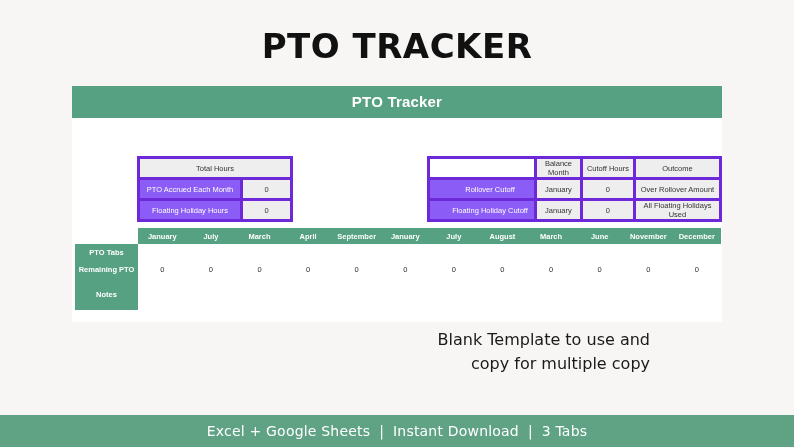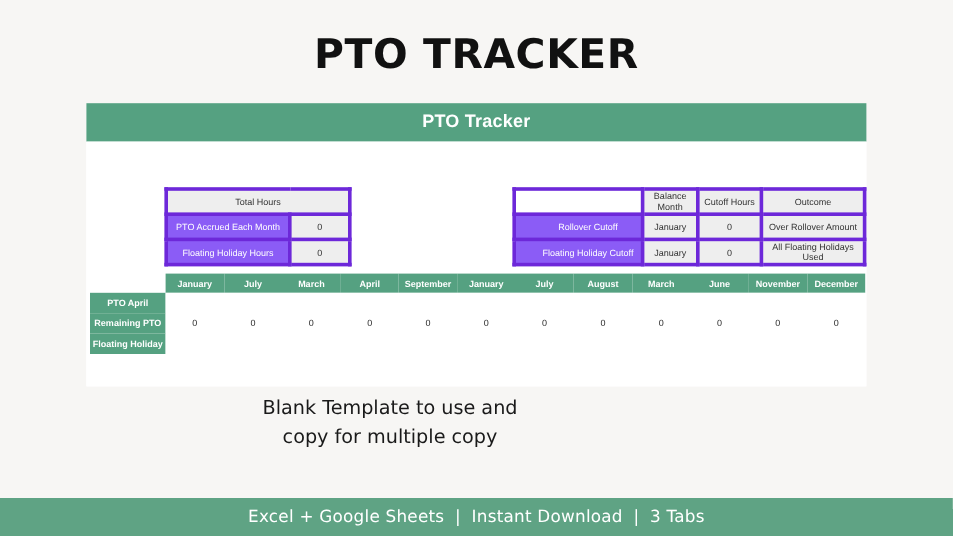--- a/index.html
+++ b/index.html
@@ -149,21 +149,21 @@
     color: #2b2b2b;
   }
   #month-grid td.data-cell.notes-cell { height: 32px; }
 
   
   .caption {
     position: absolute;
     top: 328px;
     left: 0;
     width: 650px;
-    text-align: center;
+    text-align: right;
     font-size: 16px;
     line-height: 24px;
     color: #1a1a1a;
     font-family: "DejaVu Sans", sans-serif;
   }
 
   
   .footer-bar {
     position: absolute;
     left: 0;
@@ -253,21 +253,21 @@
           <th class="month-head">March</th>
           <th class="month-head">June</th>
           <th class="month-head">November</th>
           <th class="month-head">December</th>
         </tr>
       </thead>
       <tbody>
 
 
         <tr>
-          <td class="row-label">PTO April</td>
+          <td class="row-label">PTO Tabs</td>
           <td class="data-cell"></td>
           <td class="data-cell"></td>
           <td class="data-cell"></td>
           <td class="data-cell"></td>
           <td class="data-cell"></td>
           <td class="data-cell"></td>
           <td class="data-cell"></td>
           <td class="data-cell"></td>
           <td class="data-cell"></td>
           <td class="data-cell"></td>
@@ -284,36 +284,36 @@
           <td class="data-cell">0</td>
           <td class="data-cell">0</td>
           <td class="data-cell">0</td>
           <td class="data-cell">0</td>
           <td class="data-cell">0</td>
           <td class="data-cell">0</td>
           <td class="data-cell">0</td>
           <td class="data-cell">0</td>
         </tr>
 
-        <tr>
-          <td class="row-label">Floating Holiday</td>
-          <td class="data-cell"></td>
-          <td class="data-cell"></td>
-          <td class="data-cell"></td>
-          <td class="data-cell"></td>
-          <td class="data-cell"></td>
-          <td class="data-cell"></td>
-          <td class="data-cell"></td>
-          <td class="data-cell"></td>
-          <td class="data-cell"></td>
-          <td class="data-cell"></td>
-          <td class="data-cell"></td>
-          <td class="data-cell"></td>
-        </tr>
-
+
+        <tr>
+          <td class="row-label notes-label">Notes</td>
+          <td class="data-cell notes-cell"></td>
+          <td class="data-cell notes-cell"></td>
+          <td class="data-cell notes-cell"></td>
+          <td class="data-cell notes-cell"></td>
+          <td class="data-cell notes-cell"></td>
+          <td class="data-cell notes-cell"></td>
+          <td class="data-cell notes-cell"></td>
+          <td class="data-cell notes-cell"></td>
+          <td class="data-cell notes-cell"></td>
+          <td class="data-cell notes-cell"></td>
+          <td class="data-cell notes-cell"></td>
+          <td class="data-cell notes-cell"></td>
+        </tr>
       </tbody>
     </table>
 
   </div>
 </div>
 
 <div class="caption">
   <div>Blank Template to use and</div>
   <div>copy for multiple copy</div>
 </div>

